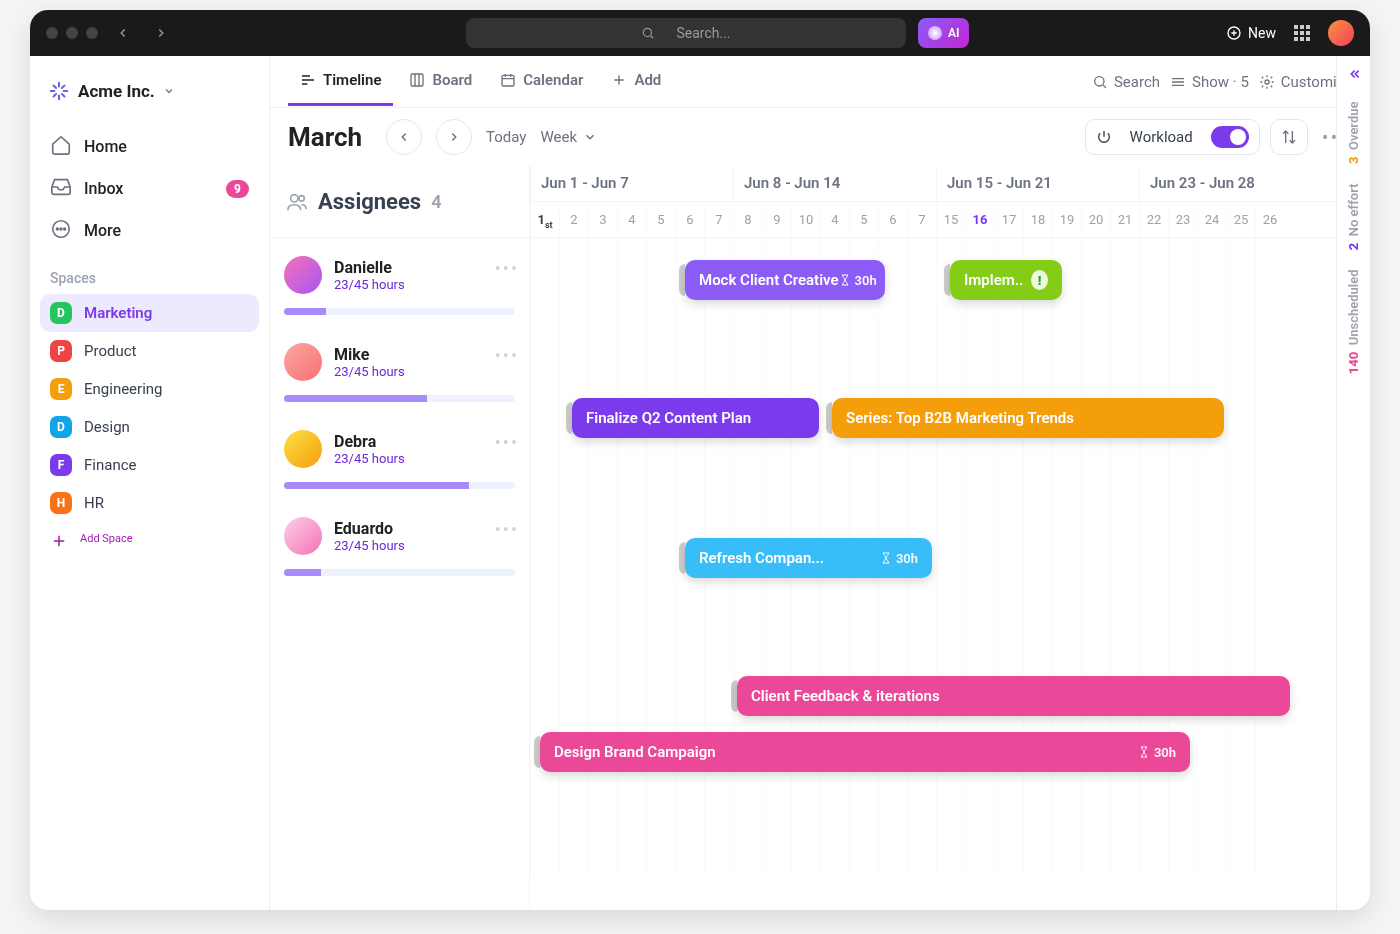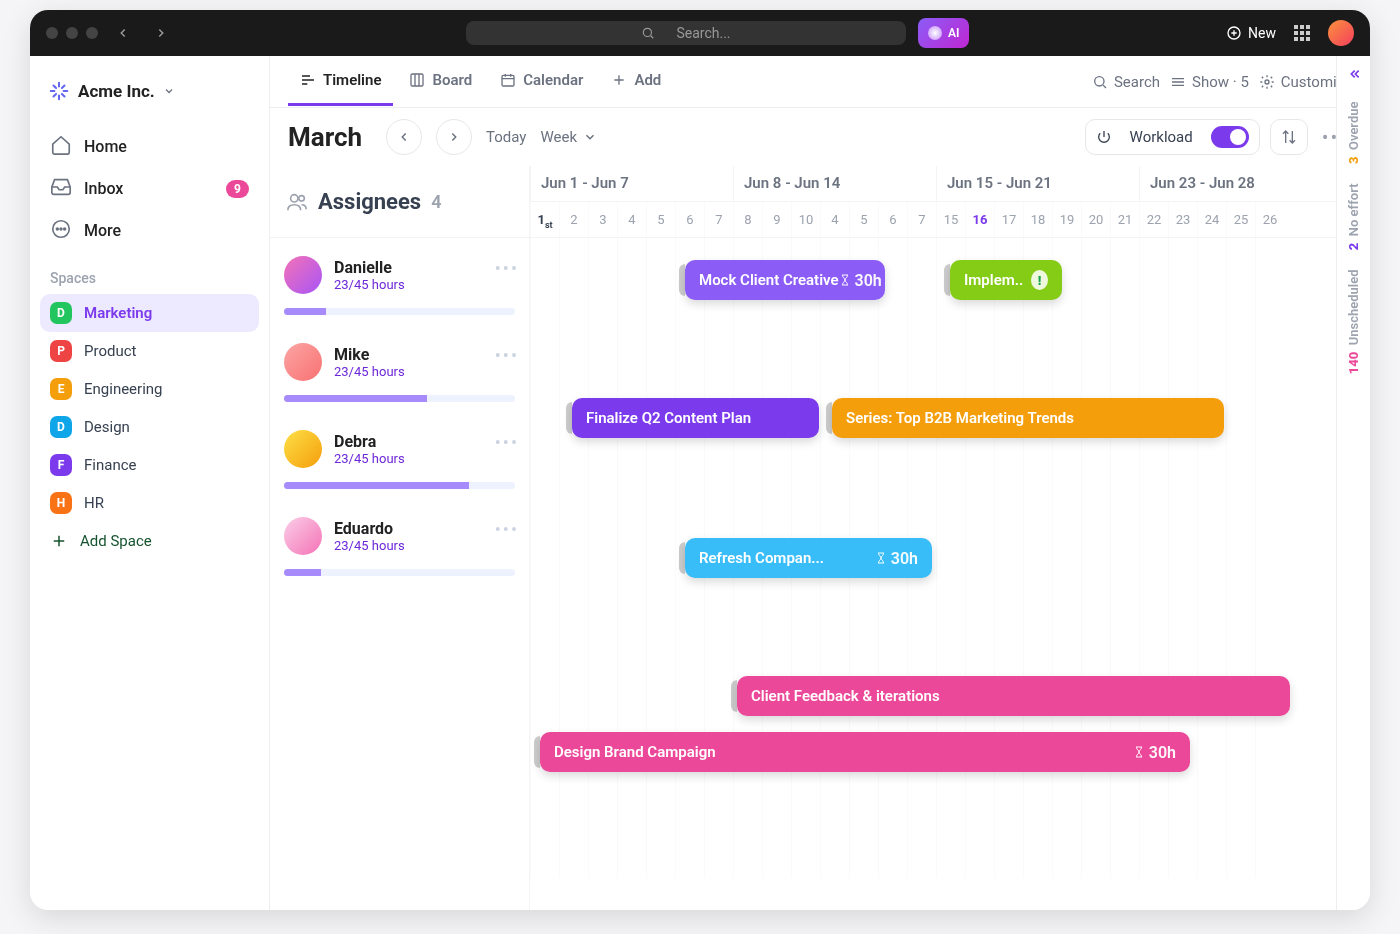--- a/index.html
+++ b/index.html
@@ -2,42 +2,42 @@
 <html><head>
 <meta charset="utf-8">
 <style>
 *{box-sizing:border-box;margin:0;padding:0;font-family:-apple-system,BlinkMacSystemFont,"Segoe UI",Roboto,sans-serif}
 body{background:#f5f5f7;width:1400px;height:934px;overflow:hidden}
 .app{width:1340px;height:900px;margin:10px auto;background:#fff;border-radius:18px;overflow:hidden;box-shadow:0 8px 30px rgba(0,0,0,.12);display:flex;flex-direction:column}
 .titlebar{height:46px;background:#1a1a1a;display:flex;align-items:center;padding:0 16px;gap:12px;color:#ccc}
 .traffic{display:flex;gap:8px}
 .traffic span{width:12px;height:12px;border-radius:50%;background:#444}
 .navb{width:26px;height:26px;display:flex;align-items:center;justify-content:center;border-radius:6px;color:#999;cursor:pointer}
-.searchbar{flex:0 0 440px;margin-left:280px;height:24px;background:#333;border-radius:8px;display:flex;align-items:center;justify-content:center;gap:21px;color:#999;font-size:14px}
+.searchbar{flex:0 0 440px;margin-left:280px;height:30px;background:#333;border-radius:8px;display:flex;align-items:center;justify-content:center;gap:21px;color:#999;font-size:14px}
 .ai-btn{height:30px;padding:0 10px;background:linear-gradient(135deg,#8b5cf6,#c026d3);border-radius:8px;display:flex;align-items:center;gap:6px;color:#fff;font-size:12px;font-weight:600}
 .ai-btn::before{content:"";width:14px;height:14px;border-radius:50%;background:radial-gradient(circle,#fff,#c084fc)}
 .spacer{flex:1}
 .tb-right{display:flex;align-items:center;gap:18px;color:#fff;font-size:14px}
 .newbtn{display:flex;align-items:center;gap:6px}
 .apps-icon{display:grid;grid-template-columns:repeat(3,4px);grid-template-rows:repeat(3,4px);gap:2px}
 .apps-icon span{background:#ccc}
 .avatar{width:26px;height:26px;border-radius:50%;background:linear-gradient(135deg,#fb923c,#f43f5e)}
 .content{flex:1;display:flex;min-height:0}
 .sidebar{width:240px;border-right:1px solid #eee;padding:14px 10px}
 .workspace{display:flex;align-items:center;gap:8px;padding:10px 8px;font-weight:700;font-size:17px;color:#222}
 .logo{width:22px;height:22px}
 .navlist{margin-top:12px}
 .navitem{display:flex;align-items:flex-end;gap:12px;padding:10px 10px;border-radius:10px;color:#222;font-size:16px;font-weight:500;cursor:pointer}
 .navitem .ic{width:22px;height:22px;color:#6b7280}
 .badge{margin-left:auto;background:#ec4899;color:#fff;font-size:12px;font-weight:700;border-radius:10px;padding:2px 8px}
 .section-label{margin:20px 0 8px 10px;font-size:14px;color:#9ca3af;font-weight:500}
 .space-item{display:flex;align-items:center;gap:12px;padding:8px 10px;border-radius:10px;font-size:15px;color:#374151;cursor:pointer}
 .space-item.active{background:#ede9fe;color:#7c3aed;font-weight:600}
 .space-badge{width:22px;height:22px;border-radius:7px;color:#fff;font-size:12px;font-weight:700;display:flex;align-items:center;justify-content:center}
-.add-space{display:flex;align-items:flex-end;gap:12px;padding:10px 10px;color:#14532d;font-size:15px;cursor:pointer}
+.add-space{display:flex;align-items:flex-start;gap:12px;padding:10px 10px;color:#a21caf;font-size:11px;cursor:pointer}
 .main{flex:1;display:flex;flex-direction:column;min-width:0;position:relative}
 .viewtabs{height:52px;border-bottom:1px solid #eee;display:flex;align-items:center;padding:0 18px;gap:4px}
 .vtab{display:flex;align-items:center;gap:7px;padding:14px 12px;color:#6b7280;font-size:15px;font-weight:600;cursor:pointer;border-bottom:3px solid transparent}
 .vtab.active{color:#222;border-bottom-color:#7c3aed}
 .vtab-right{margin-left:auto;display:flex;align-items:center;gap:10px;color:#6b7280;font-size:15px}
 .vt-item{display:flex;align-items:center;gap:6px;cursor:pointer}
 .toolbar{height:58px;display:flex;align-items:center;padding:0 18px;gap:14px}
 .month-title{font-size:26px;font-weight:700;color:#222;margin-right:10px}
 .circ-btn{width:36px;height:36px;border:1px solid #e5e7eb;border-radius:50%;display:flex;align-items:center;justify-content:center;color:#6b7280;cursor:pointer}
 .txtbtn{color:#6b7280;font-size:15px;cursor:pointer}
@@ -67,21 +67,21 @@
 .days-row{height:36px;display:flex;border-bottom:1px solid #f3f4f6}
 .day-cell{flex:0 0 29px;text-align:center;font-size:13px;color:#9ca3af;line-height:36px;border-left:1px solid #f9fafb}
 .day-cell.bold{font-weight:700;color:#7c3aed}
 .day-cell.first{font-weight:700;color:#374151}
 .day-cell.first sub{font-size:9px}
 .grid-body{position:relative;height:640px}
 .vlines{position:absolute;inset:0;display:flex}
 .vline{flex:0 0 29px;border-left:1px solid #f9fafb}
 .task{position:absolute;height:40px;border-radius:10px;display:flex;align-items:center;padding:0 14px;color:#fff;font-weight:600;font-size:15px;box-shadow:0 4px 10px rgba(0,0,0,.15);cursor:pointer;white-space:nowrap}
 .task::before{content:"";position:absolute;left:-6px;top:4px;bottom:4px;width:6px;border-radius:6px 0 0 6px;background:rgba(0,0,0,.2)}
-.task .est{margin-left:auto;display:flex;align-items:center;gap:4px;font-size:16px;font-weight:600;opacity:.95}
+.task .est{margin-left:auto;display:flex;align-items:center;gap:4px;font-size:13px;font-weight:600;opacity:.95}
 .alert-dot{width:20px;height:20px;border-radius:50%;background:rgba(255,255,255,.85);color:#16a34a;display:flex;align-items:center;justify-content:center;font-weight:900;font-size:13px;margin-left:8px}
 .right-rail{position:absolute;right:0;top:0;bottom:0;width:34px;border-left:1px solid #eee;background:#fff;display:flex;flex-direction:column;align-items:center;padding-top:10px;gap:20px}
 .rail-ic{color:#7c3aed;cursor:pointer}
 .rail-item{writing-mode:vertical-rl;transform:rotate(180deg);font-size:13px;font-weight:600;color:#9ca3af;display:flex;align-items:center;gap:6px}
 .rail-item .n{font-weight:800}
 .orange{color:#f59e0b}.purple{color:#7c3aed}.pink{color:#ec4899}
 svg{display:block}
 </style>
 </head>
 <body>

